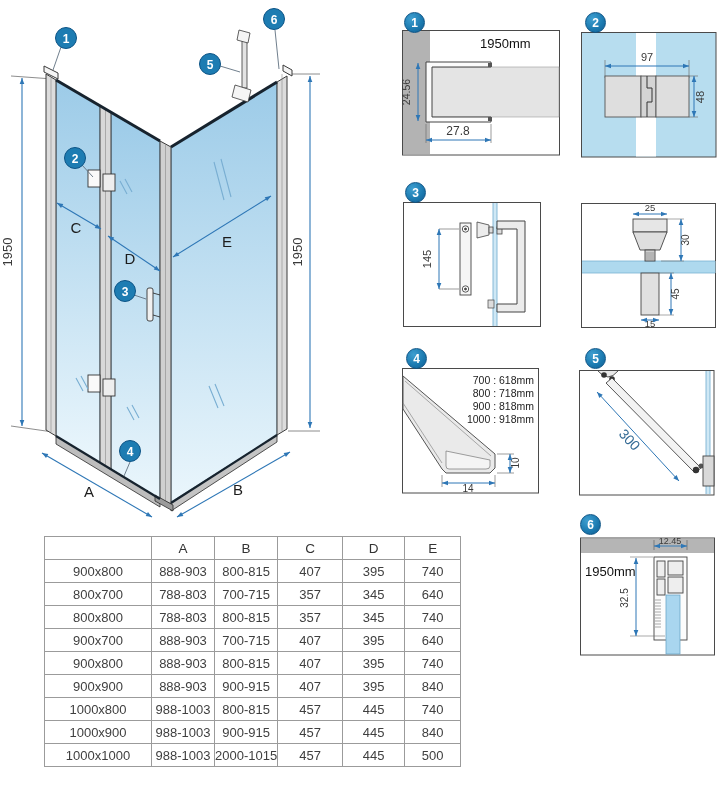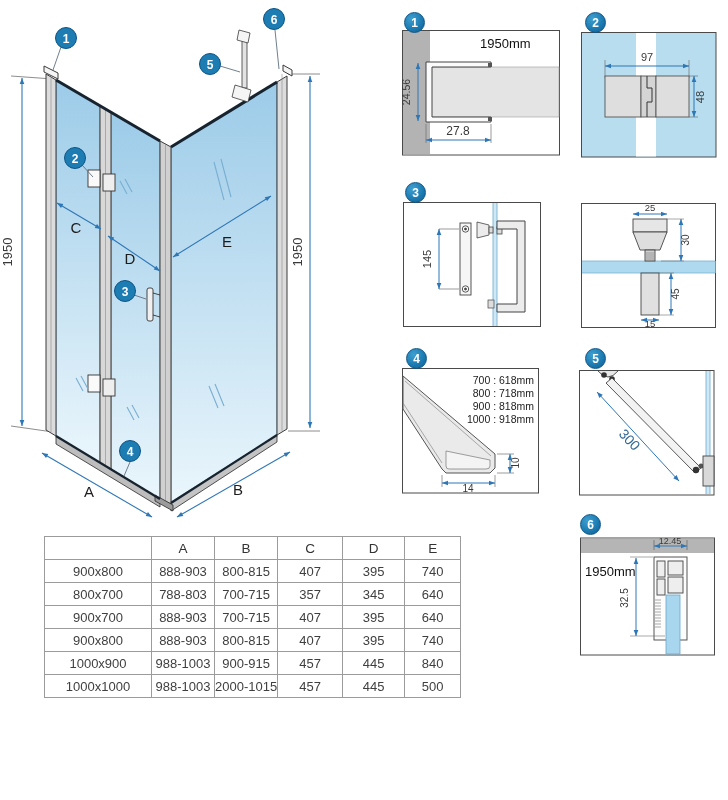--- a/index.html
+++ b/index.html
@@ -385,36 +385,60 @@
         </tr>
         <tr>
           <td>800x700</td>
           <td>788-803</td>
           <td>700-715</td>
           <td>357</td>
           <td>345</td>
           <td>640</td>
         </tr>
         <tr>
+          <td>800x800</td>
+          <td>788-803</td>
+          <td>800-815</td>
+          <td>357</td>
+          <td>345</td>
+          <td>740</td>
+        </tr>
+        <tr>
           <td>900x700</td>
           <td>888-903</td>
           <td>700-715</td>
           <td>407</td>
           <td>395</td>
           <td>640</td>
         </tr>
         <tr>
           <td>900x800</td>
           <td>888-903</td>
           <td>800-815</td>
           <td>407</td>
           <td>395</td>
           <td>740</td>
         </tr>
         <tr>
+          <td>900x900</td>
+          <td>888-903</td>
+          <td>900-915</td>
+          <td>407</td>
+          <td>395</td>
+          <td>840</td>
+        </tr>
+        <tr>
+          <td>1000x800</td>
+          <td>988-1003</td>
+          <td>800-815</td>
+          <td>457</td>
+          <td>445</td>
+          <td>740</td>
+        </tr>
+        <tr>
           <td>1000x900</td>
           <td>988-1003</td>
           <td>900-915</td>
           <td>457</td>
           <td>445</td>
           <td>840</td>
         </tr>
         <tr>
           <td>1000x1000</td>
           <td>988-1003</td>

